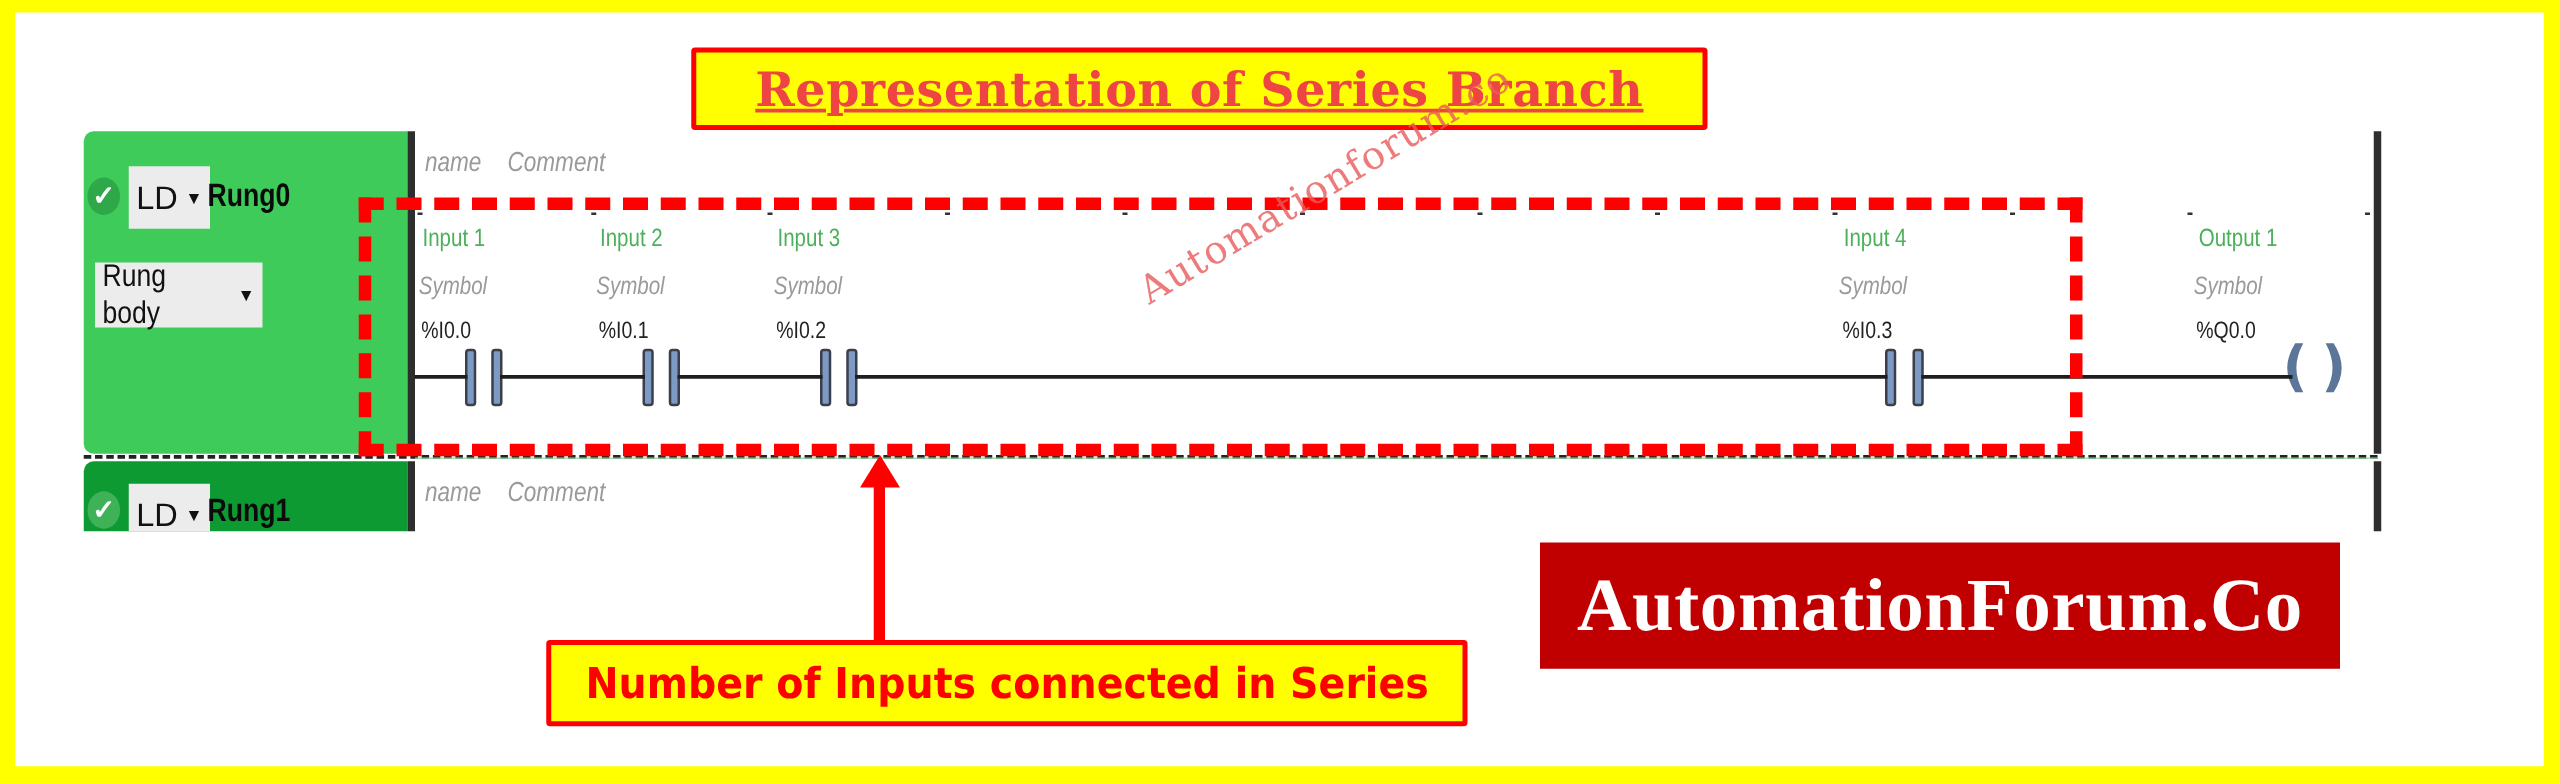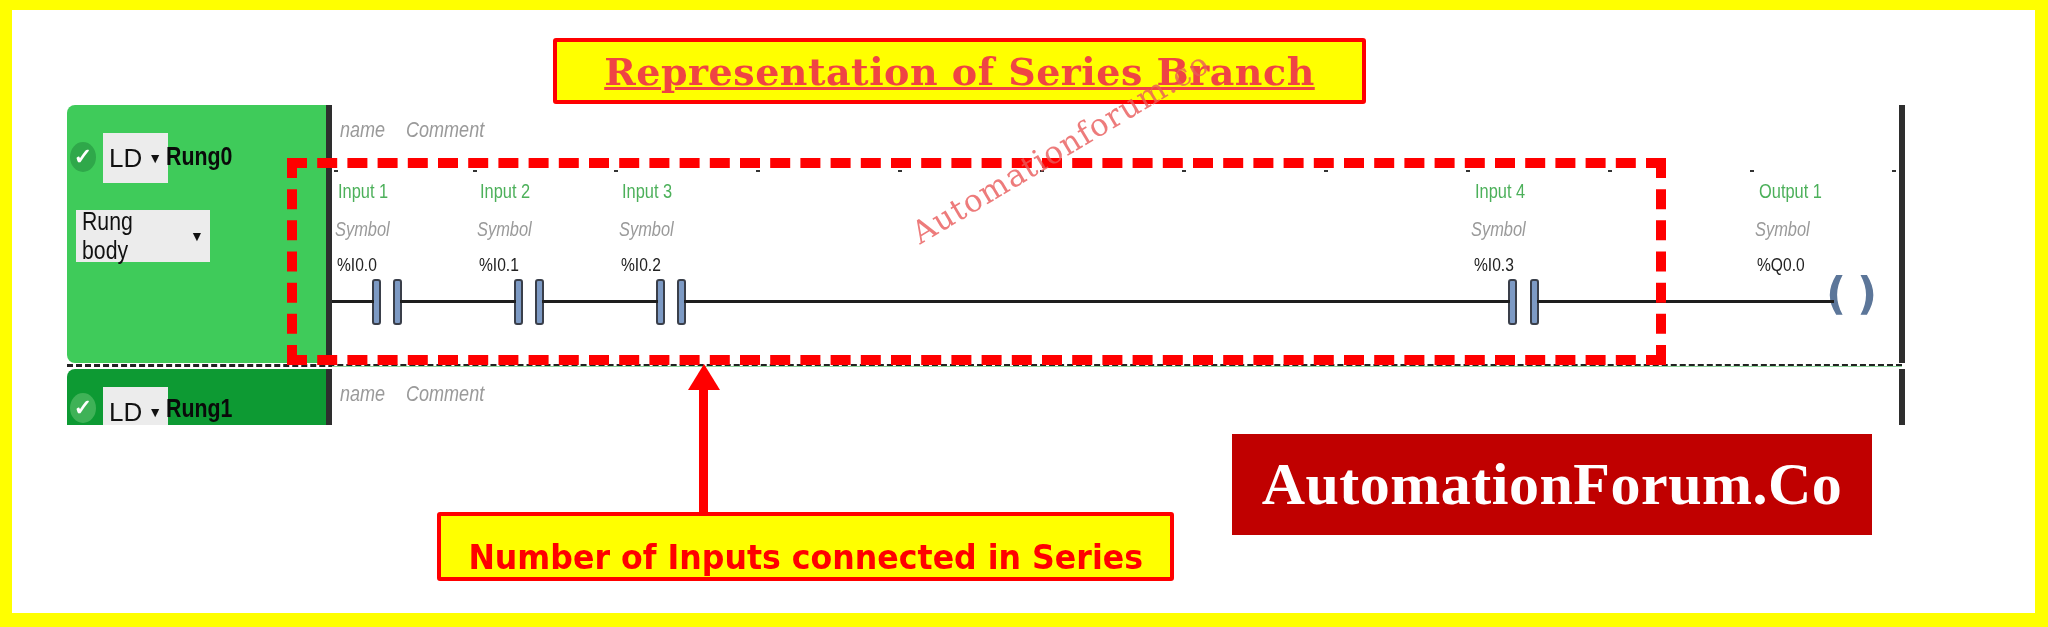--- a/index.html
+++ b/index.html
@@ -40,21 +40,21 @@
   .separator-green { position: absolute; left: 332px; top: 366px; width: 1570px; height: 1px; background: #8fd39b; }
 
   
   .watermark { position: absolute; left: 905px; top: 220px; color: rgba(232, 90, 90, 0.8); font-family: "DejaVu Serif", serif; font-size: 31px; transform: rotate(-31deg); transform-origin: left top; white-space: nowrap; letter-spacing: 1px; }
 
   
   .arrow-shaft { position: absolute; left: 699px; top: 385px; width: 9px; height: 128px; background: #ff0000; }
   .arrow-head { position: absolute; left: 688px; top: 364px; width: 0; height: 0; border-left: 16px solid transparent; border-right: 16px solid transparent; border-bottom: 26px solid #ff0000; }
 
   
-  .callout { position: absolute; left: 437px; top: 512px; width: 737px; height: 69px; background: #ffff00; border: 4px solid #ff0000; border-radius: 3px; box-sizing: border-box; display: flex; align-items: flex-end; justify-content: center; }
+  .callout { position: absolute; left: 437px; top: 512px; width: 737px; height: 69px; background: #ffff00; border: 4px solid #ff0000; border-radius: 3px; box-sizing: border-box; display: flex; align-items: center; justify-content: center; }
   .callout span { color: #ff0000; font-weight: bold; font-size: 34px; font-family: "DejaVu Sans", sans-serif; transform: scaleX(0.93); }
 
   
   .logo { position: absolute; left: 1232px; top: 434px; width: 640px; height: 101px; background: #c00000; display: flex; align-items: center; justify-content: center; }
   .logo span { color: #ffffff; font-family: "Liberation Serif", serif; font-weight: bold; font-size: 60px; letter-spacing: 0.5px; }
 </style>
 </head>
 <body>
 
 <div class="canvas"></div>

